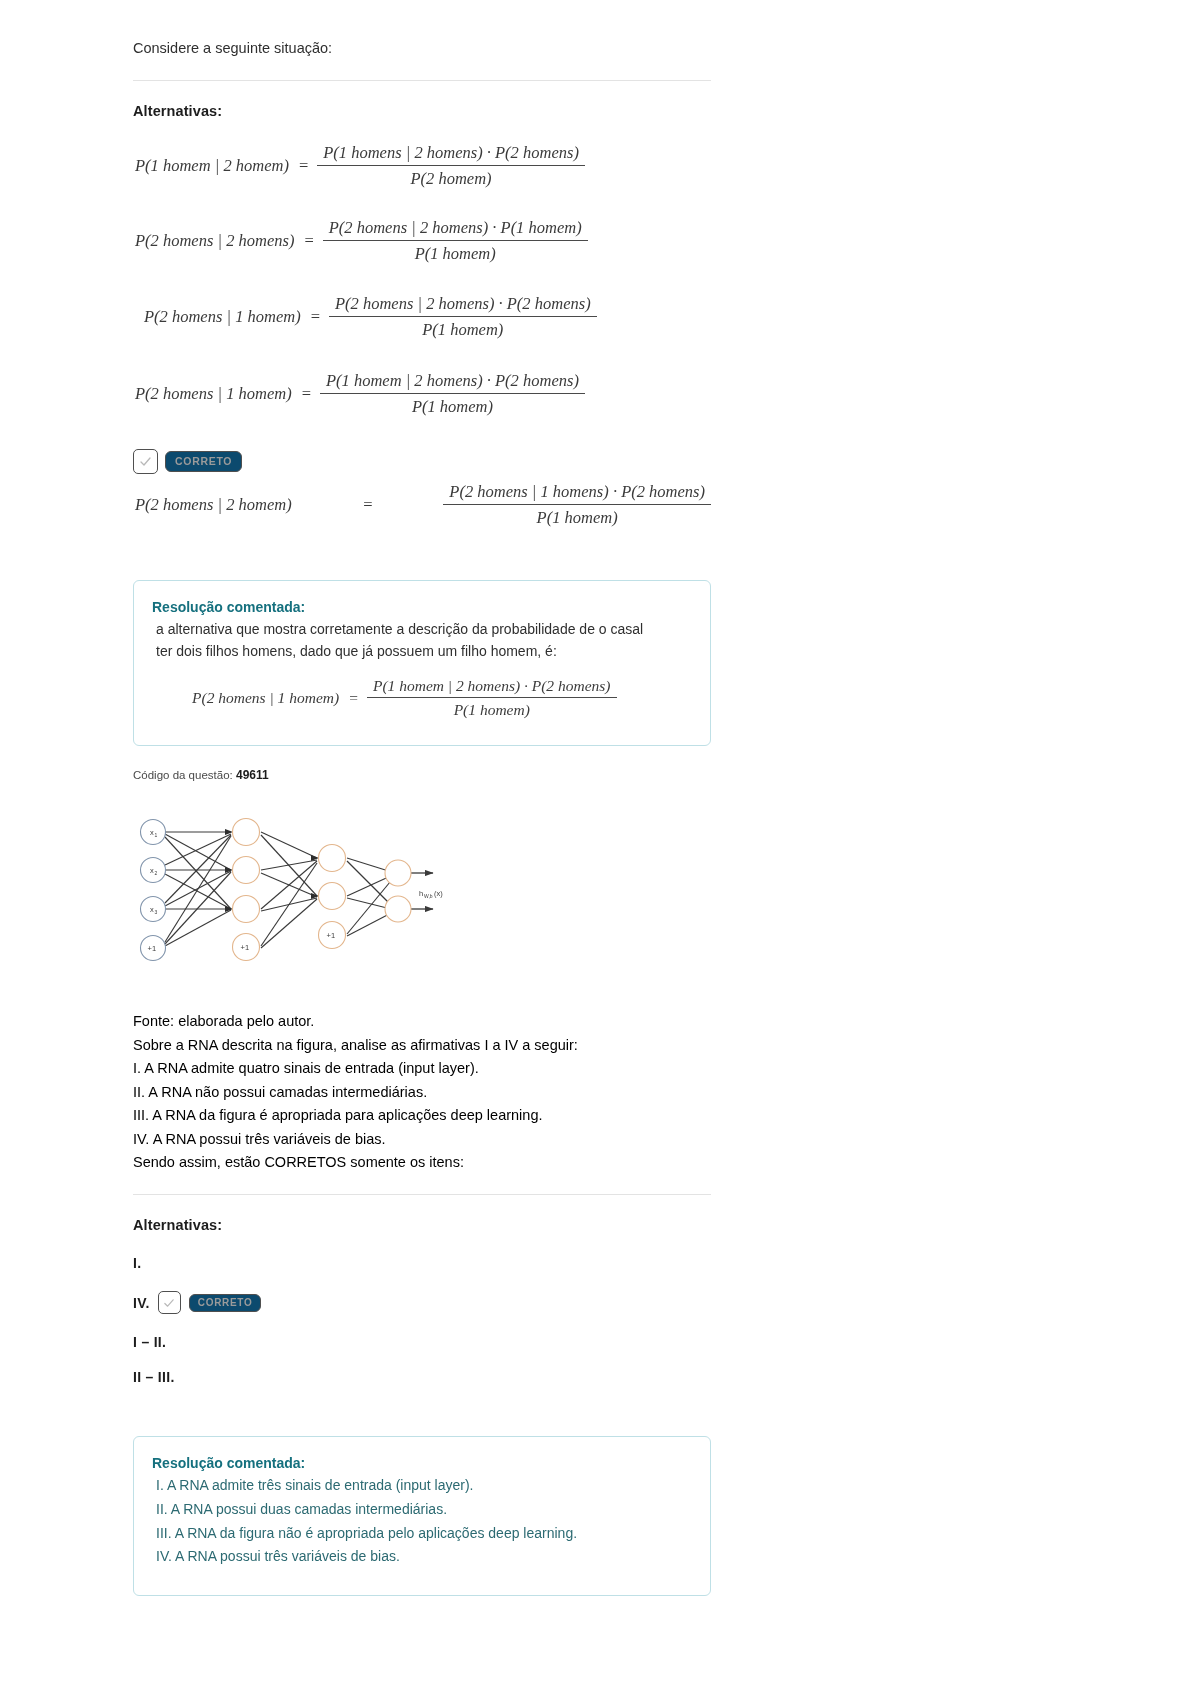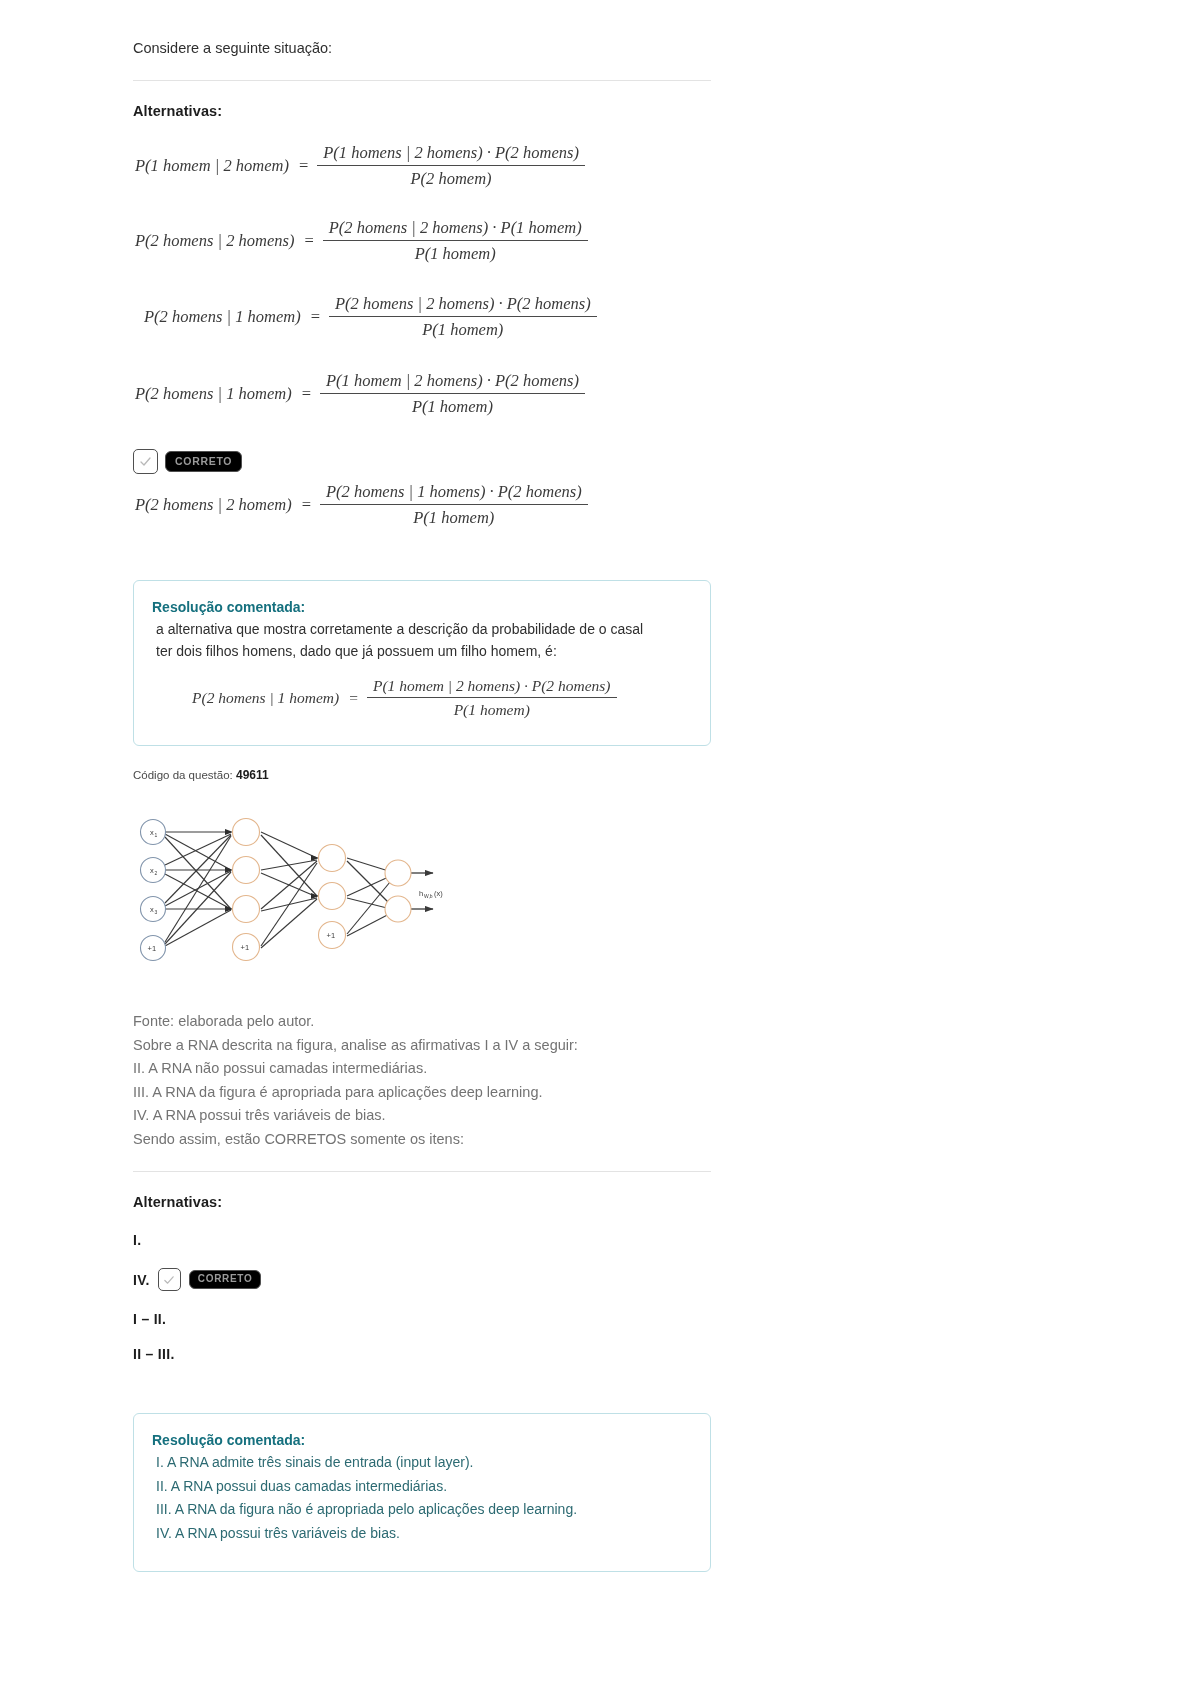--- a/index.html
+++ b/index.html
@@ -74,21 +74,21 @@
     border-bottom: 1.4px solid #4a4a4a;
   }
   .frac .den {
     padding: 3px 6px 0 6px;
   }
 
   .f1 { margin-top: 24px; margin-left: 2px; }
   .f2 { margin-top: 29px; margin-left: 2px; }
   .f3 { margin-top: 30px; margin-left: 11px; }
   .f4 { margin-top: 31px; margin-left: 2px; }
-  .f5 { margin-top: 8px; margin-left: 2px; }
+  .f5 { margin-top: 8px; margin-left: 2px; justify-content: space-between; }
 
   
   .correct-row {
     display: flex;
     align-items: center;
     gap: 7px;
     margin-top: 32px;
   }
   .check-box {
     width: 25px;
@@ -103,21 +103,21 @@
   }
   .check-box svg { display: block; }
   .correto-pill {
     border: 1.4px solid #4f4f4f;
     border-radius: 6px;
     padding: 4px 9px 4px 9px;
     font-size: 10.5px;
     letter-spacing: 0.7px;
     color: #9a9a9a;
     font-weight: 600;
-    background: #000000;
+    background: #0c4a6e;
     line-height: 1.05;
   }
 
   
   .resolucao {
     margin-top: 52px;
     border: 1px solid #bfe0e6;
     border-radius: 6px;
     padding: 18px 20px 26px 18px;
     background: #ffffff;
@@ -169,21 +169,21 @@
     width: 310px;
     height: 168px;
     position: relative;
   }
   .nn-figure svg { display: block; }
 
   .fonte-block {
     margin-top: 32px;
     font-size: 14.5px;
     line-height: 1.62;
-    color: #737373;
+    color: #000000;
   }
   .fonte-block div { white-space: nowrap; }
 
   .alt-list {
     margin-top: 20px;
     font-size: 14.5px;
     line-height: 1.0;
   }
   .alt-item {
     margin-top: 21px;
@@ -389,20 +389,21 @@
         <text x="286" y="86" font-size="7.5">h</text>
         <text x="291" y="88" font-size="5">W,b</text>
         <text x="301" y="86" font-size="7.5">(x)</text>
       </g>
     </svg>
   </div>
 
   <div class="fonte-block">
     <div>Fonte: elaborada pelo autor.</div>
     <div>Sobre a RNA descrita na figura, analise as afirmativas I a IV a seguir:</div>
+    <div>I. A RNA admite quatro sinais de entrada (input layer).</div>
     <div>II. A RNA não possui camadas intermediárias.</div>
     <div>III. A RNA da figura é apropriada para aplicações deep learning.</div>
     <div>IV. A RNA possui três variáveis de bias.</div>
     <div>Sendo assim, estão CORRETOS somente os itens:</div>
   </div>
 
   <hr class="hr">
 
   <div class="alt-heading">Alternativas:</div>
 

